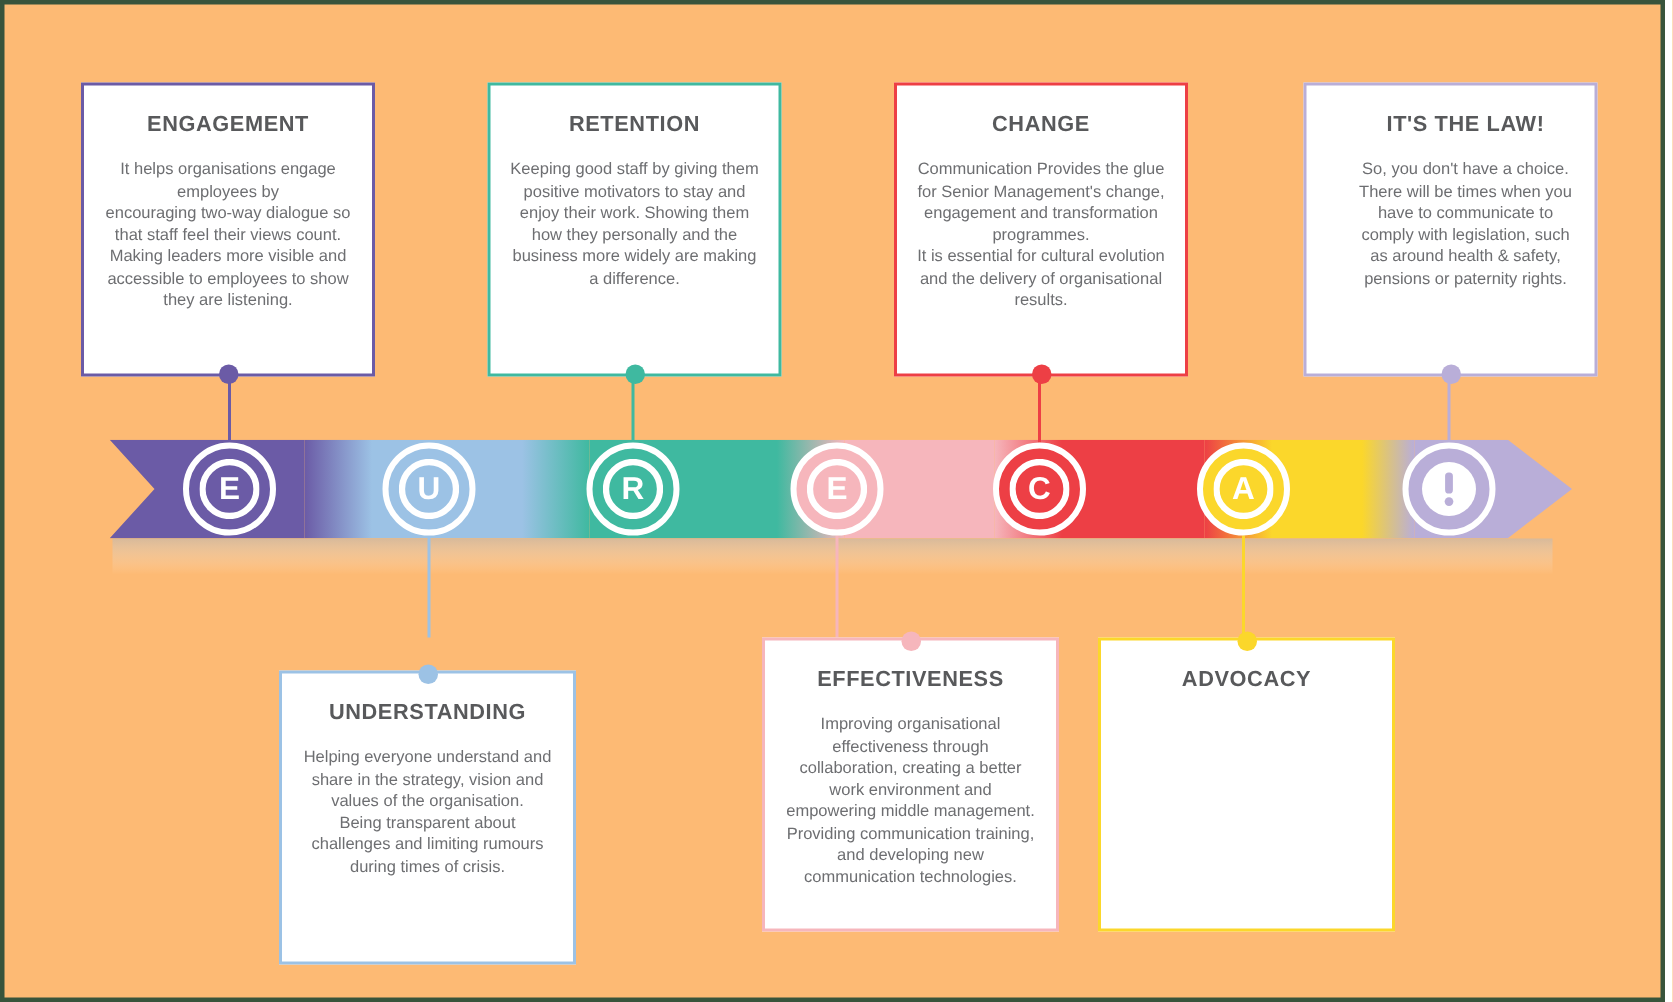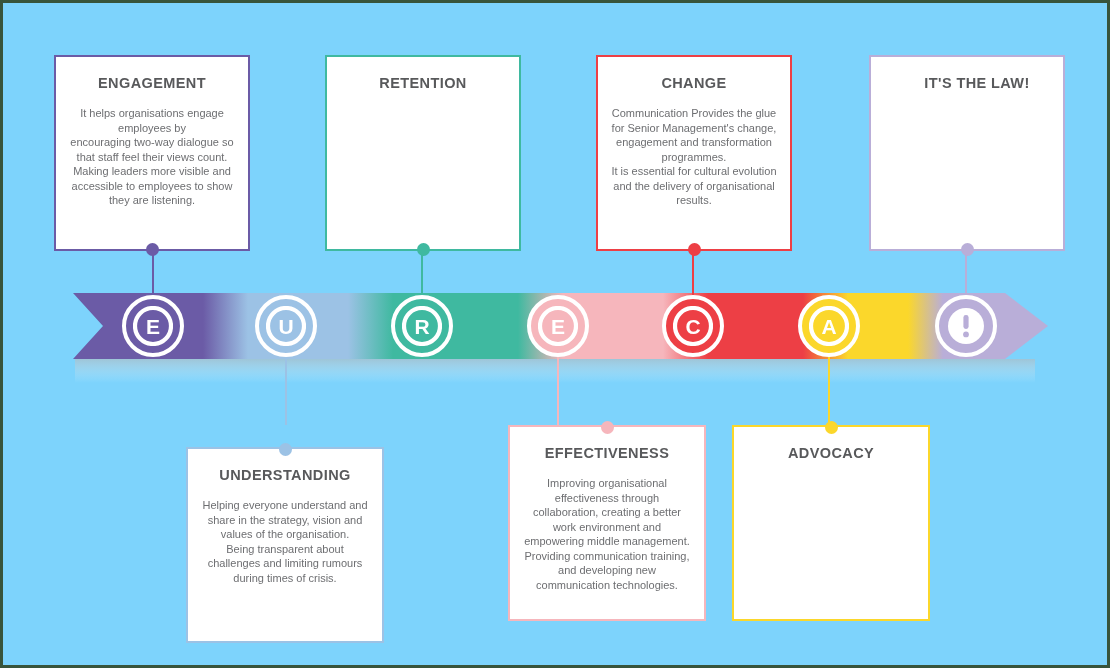--- a/index.html
+++ b/index.html
@@ -7,21 +7,21 @@
     width:1115px;height:668px;
     background:#ffffff;
     font-family:"Liberation Sans", sans-serif;
     overflow:hidden;
   }
   #frame{
     position:relative;
     width:1110px;height:668px;
     box-sizing:border-box;
     border:3px solid #38543b;
-    background:#7dd3fc;
+    background:#fdba74;
   }
   #canvas{position:absolute;inset:0;}
 
   
   .card{
     position:absolute;
     box-sizing:border-box;
     background:#ffffff;
     border:2px solid #cccccc;
     text-align:center;
@@ -163,20 +163,21 @@
           <span>
             <svg width="40" height="40" viewBox="0 0 40 40" xmlns="http://www.w3.org/2000/svg">
               <circle cx="20" cy="20" r="18" fill="none" stroke="#ffffff" stroke-width="4.2"></circle>
               <text x="20" y="20" text-anchor="middle" dominant-baseline="central" font-family="Liberation Sans, sans-serif" font-size="21" font-weight="bold" fill="#ffffff">U</text>
             </svg>
           </span>
         </div>
         <div class="stem" style="left:419px;margin-left:-1px;top:248px;height:44px;background:#3fb9a0;"></div>
         <div class="card top" style="left:322px;top:52px;width:196px;height:196px;border-color:#3fb9a0;">
           <div class="title">RETENTION</div>
+          <div class="body">Keeping good staff by giving them positive motivators to stay and enjoy their work. Showing them how they personally and the business more widely are making a difference.</div>
           <div class="dot" style="background:#3fb9a0;"></div>
         </div>
         <div class="badge" style="left:388px;top:292px;background:#3fb9a0;">
           <span>
             <svg width="40" height="40" viewBox="0 0 40 40" xmlns="http://www.w3.org/2000/svg">
               <circle cx="20" cy="20" r="18" fill="none" stroke="#ffffff" stroke-width="4.2"></circle>
               <text x="20" y="20" text-anchor="middle" dominant-baseline="central" font-family="Liberation Sans, sans-serif" font-size="21" font-weight="bold" fill="#ffffff">R</text>
             </svg>
           </span>
         </div>
@@ -217,20 +218,21 @@
           <span>
             <svg width="40" height="40" viewBox="0 0 40 40" xmlns="http://www.w3.org/2000/svg">
               <circle cx="20" cy="20" r="18" fill="none" stroke="#ffffff" stroke-width="4.2"></circle>
               <text x="20" y="20" text-anchor="middle" dominant-baseline="central" font-family="Liberation Sans, sans-serif" font-size="21" font-weight="bold" fill="#ffffff">A</text>
             </svg>
           </span>
         </div>
         <div class="stem" style="left:963px;margin-left:-1px;top:248px;height:44px;background:#b9aed8;"></div>
         <div class="card top" style="left:866px;top:52px;width:196px;height:196px;border-color:#b9aed8;padding-left:32px;">
           <div class="title">IT'S THE LAW!</div>
+          <div class="body">So, you don't have a choice. There will be times when you have to communicate to comply with legislation, such as around health &amp; safety, pensions or paternity rights.</div>
           <div class="dot" style="background:#b9aed8;"></div>
         </div>
         <div class="badge" style="left:932px;top:292px;background:#b9aed8;">
           <span>
             <svg width="40" height="40" viewBox="0 0 40 40" xmlns="http://www.w3.org/2000/svg">
               <circle cx="20" cy="20" r="18" fill="#ffffff"></circle>
               <rect x="17.4" y="9" width="5.2" height="14" rx="2.4" fill="#b9aed8"></rect>
               <circle cx="20" cy="28.4" r="2.9" fill="#b9aed8"></circle>
             </svg>
           </span>

